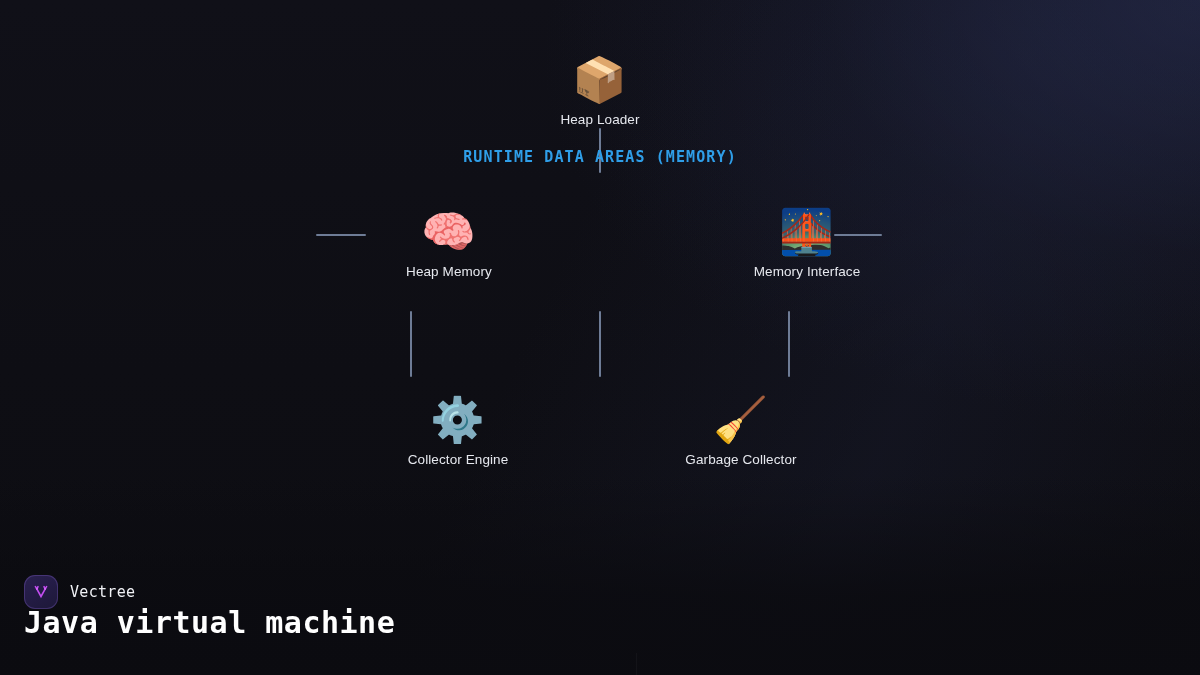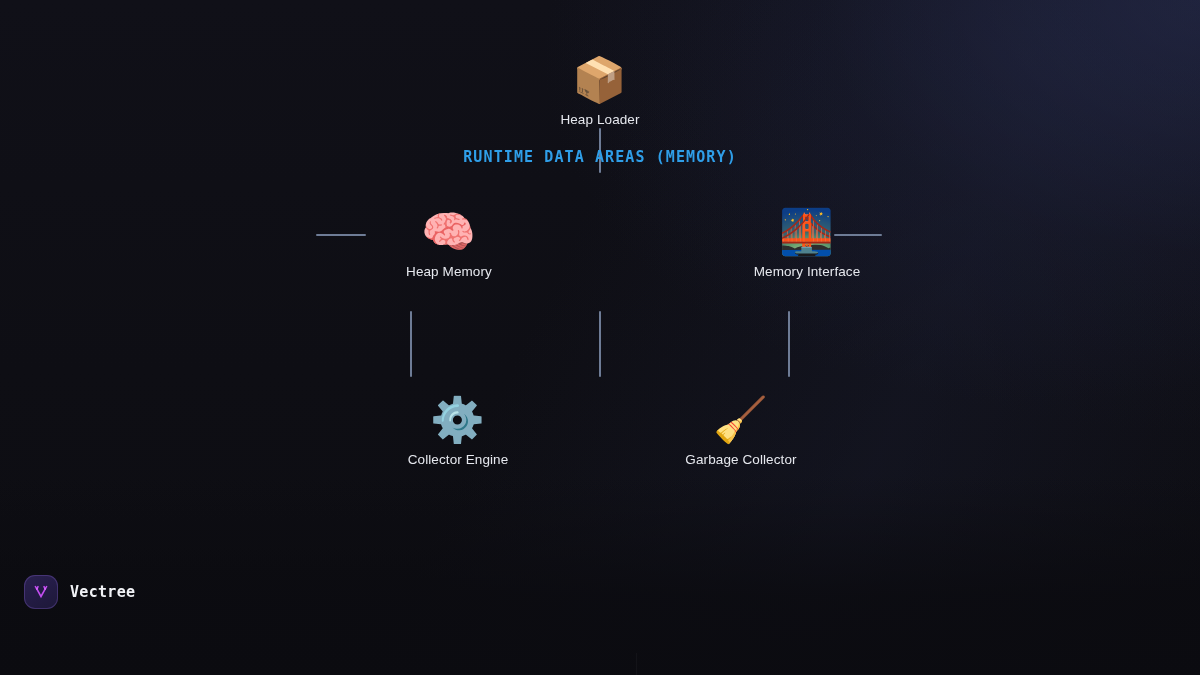--- a/index.html
+++ b/index.html
@@ -109,21 +109,21 @@
   .brand-logo {
     width: 34px; height: 34px;
     border-radius: 11px;
     background: linear-gradient(150deg, #2b2150 0%, #241c46 45%, #1d1838 100%);
     box-shadow: inset 0 0 0 1px rgba(150,110,230,0.28);
     display: flex; align-items: center; justify-content: center;
   }
   .brand-name {
     font-family: "DejaVu Sans Mono", "Liberation Mono", monospace;
     font-size: 15px;
-    font-weight: bold;
+    font-weight: normal;
     color: #f1f2f6;
     letter-spacing: 0.3px;
   }
   .page-title {
     position: absolute;
     left: 24px;
     top: 48px;
     font-family: "DejaVu Sans Mono", "Liberation Mono", monospace;
     font-size: 30px;
     font-weight: bold;
@@ -203,16 +203,17 @@
             <path d="M15.6 5.6 L16.9 8.2"></path>
             <path d="M18.7 5.6 L16.9 8.2"></path>
           </g>
           <circle cx="7.1" cy="8.2" r="1.05" fill="#e06bff"></circle>
           <circle cx="16.9" cy="8.2" r="1.05" fill="#e06bff"></circle>
         </svg>
       </div>
       <div class="brand-name">Vectree</div>
     </div>
 
+    <div class="page-title">Java virtual machine</div>
 
   </div>
 
 </div>
 
 </body></html>

